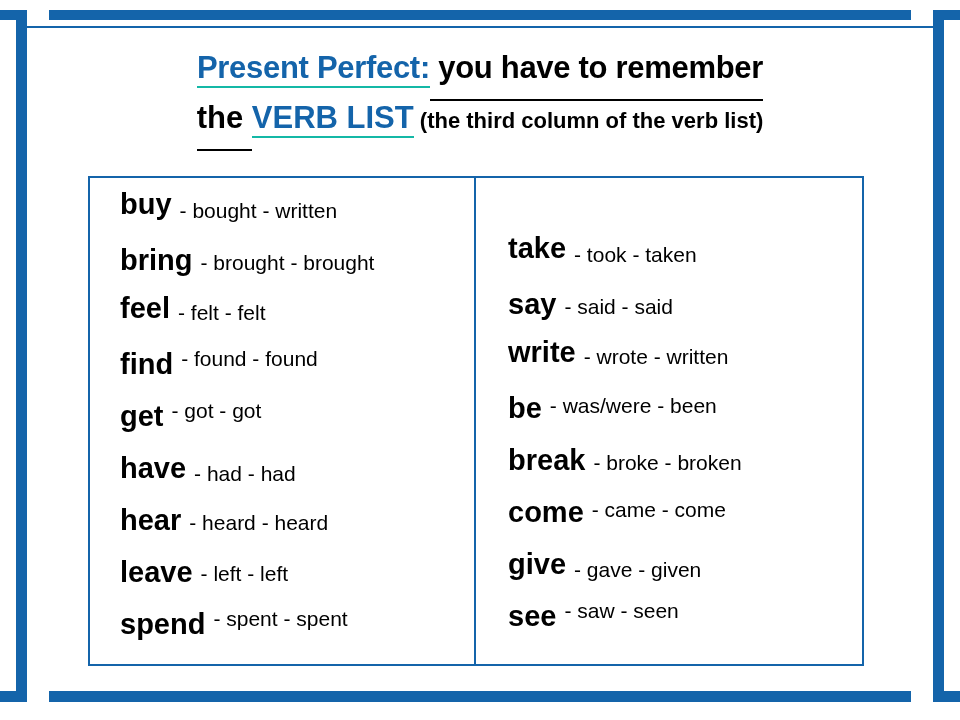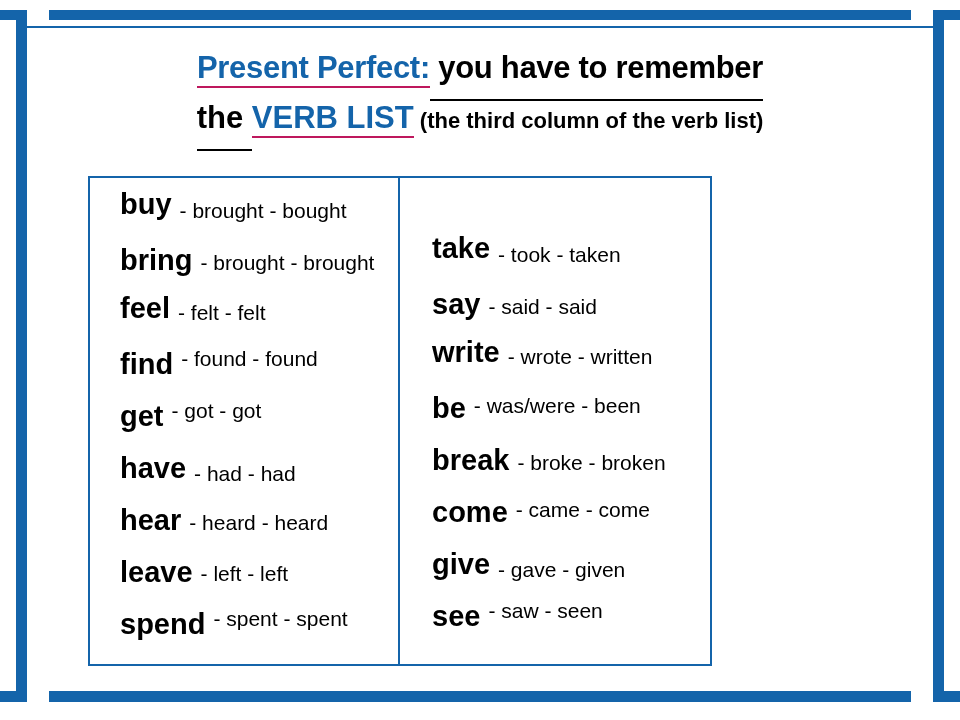--- a/index.html
+++ b/index.html
@@ -86,21 +86,21 @@
   .title-line1 {
     font-size: 31px;
     font-weight: bold;
     color: #000000;
     letter-spacing: -0.3px;
     white-space: nowrap;
     display: inline-block;
   }
   .t-blue {
     color: #1464aa;
-    border-bottom: 2px solid #be185d;
+    border-bottom: 2px solid #14b8a6;
     padding-bottom: 1px;
   }
   .t-black {
     color: #000000;
     border-bottom: 2px solid #000000;
     padding-bottom: 14px;
   }
   .title-line2 {
     margin-top: 14px;
     font-size: 31px;
@@ -113,21 +113,21 @@
     color: #000000;
     border-bottom: none;
     vertical-align: baseline;
   }
 
   
   .verb-box {
     position: absolute;
     left: 88px;
     top: 176px;
-    width: 624px;
+    width: 776px;
     height: 490px;
     border: 2px solid #1464aa;
     box-sizing: border-box;
     display: flex;
   }
   .verb-col {
     box-sizing: border-box;
     padding: 14px 0 0 0;
     flex: 1 1 50%;
   }
@@ -184,21 +184,21 @@
   <div class="title-area">
     <div class="title-line1"><span class="t-blue">Present Perfect:</span><span class="t-black"> you have to remember</span></div>
     <div class="title-line2"><span class="t-black">the </span><span class="t-blue">VERB LIST</span><span class="title-note"> (the third column of the verb list)</span></div>
   </div>
 
   <div class="verb-box">
 
     <div class="verb-col left">
       <div class="verb-row">
         <span class="verb-base off-0">buy</span>
-        <span class="verb-forms off-1">- brought - bought</span>
+        <span class="verb-forms off-1">- bought - written</span>
       </div>
       <div class="verb-row">
         <span class="verb-base off-1">bring</span>
         <span class="verb-forms off-1">- brought - brought</span>
       </div>
       <div class="verb-row">
         <span class="verb-base off-0">feel</span>
         <span class="verb-forms off-2">- felt - felt</span>
       </div>
       <div class="verb-row">

